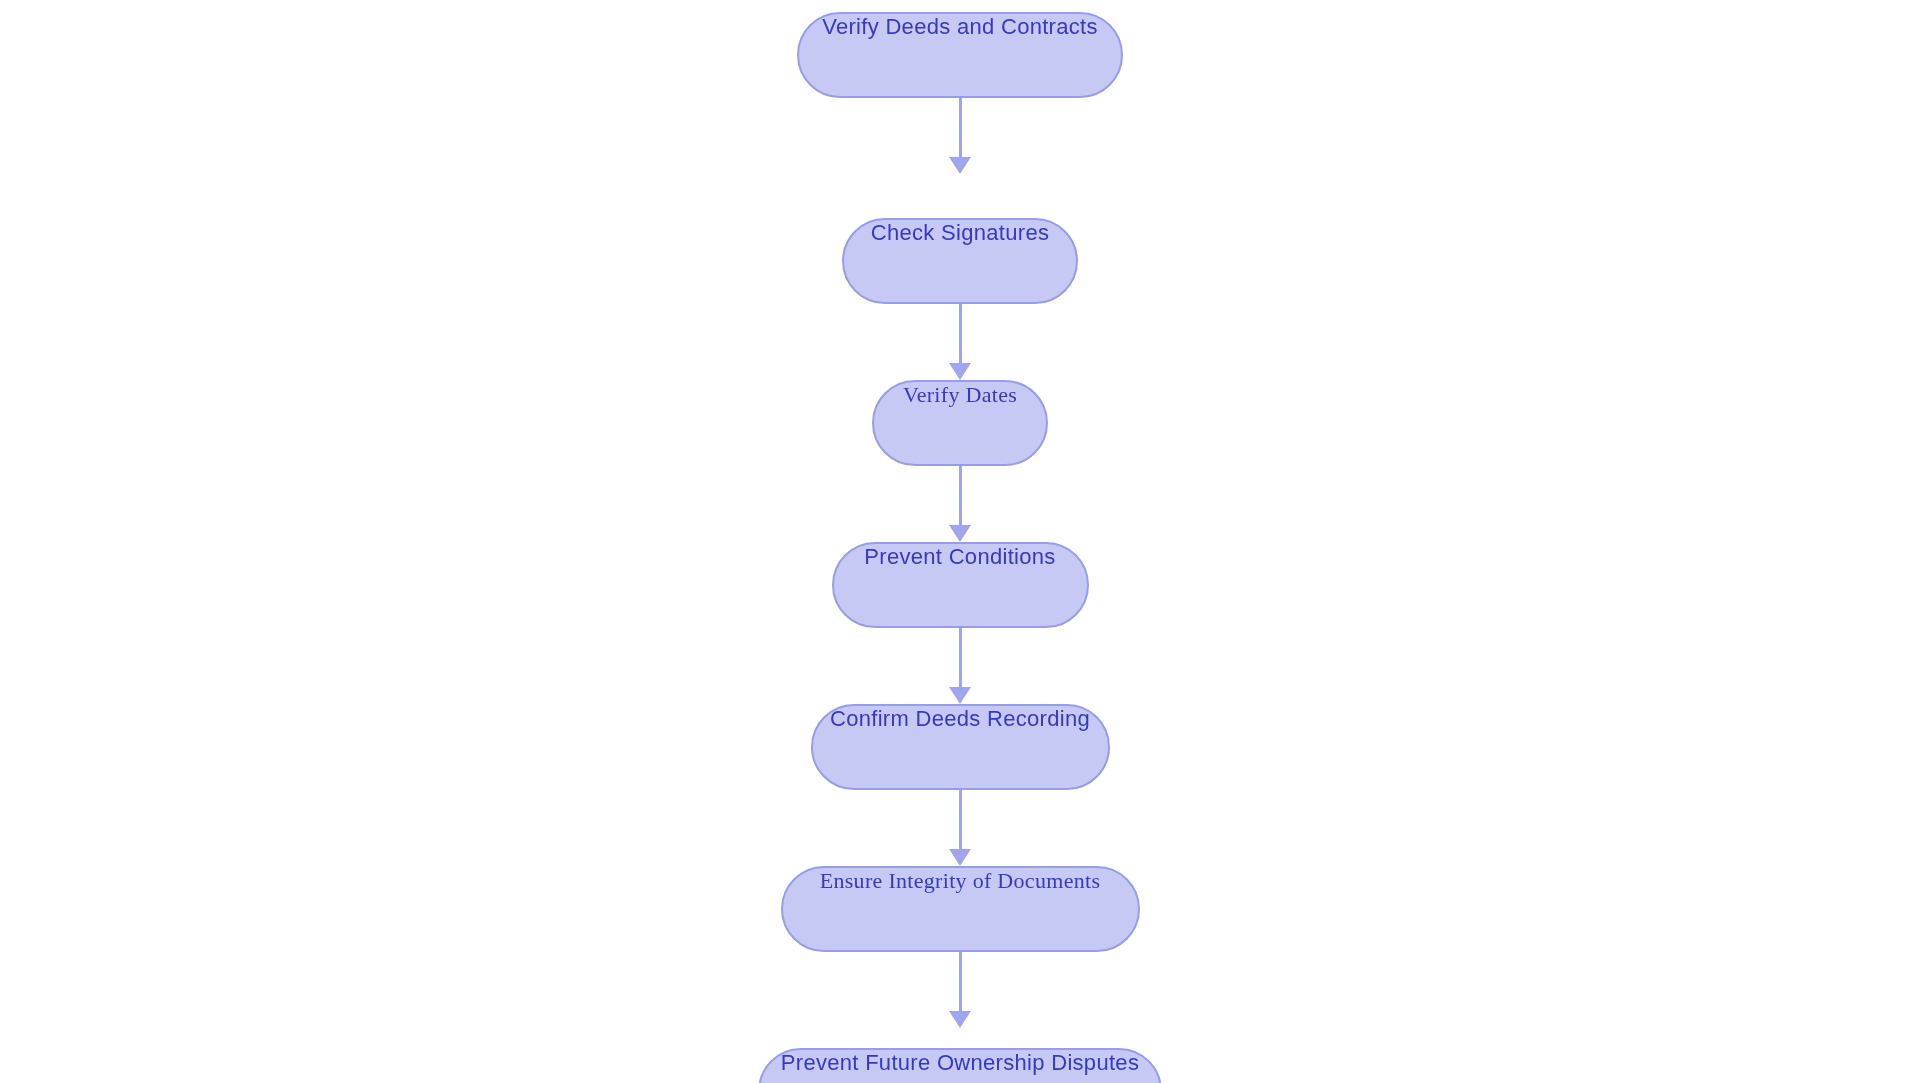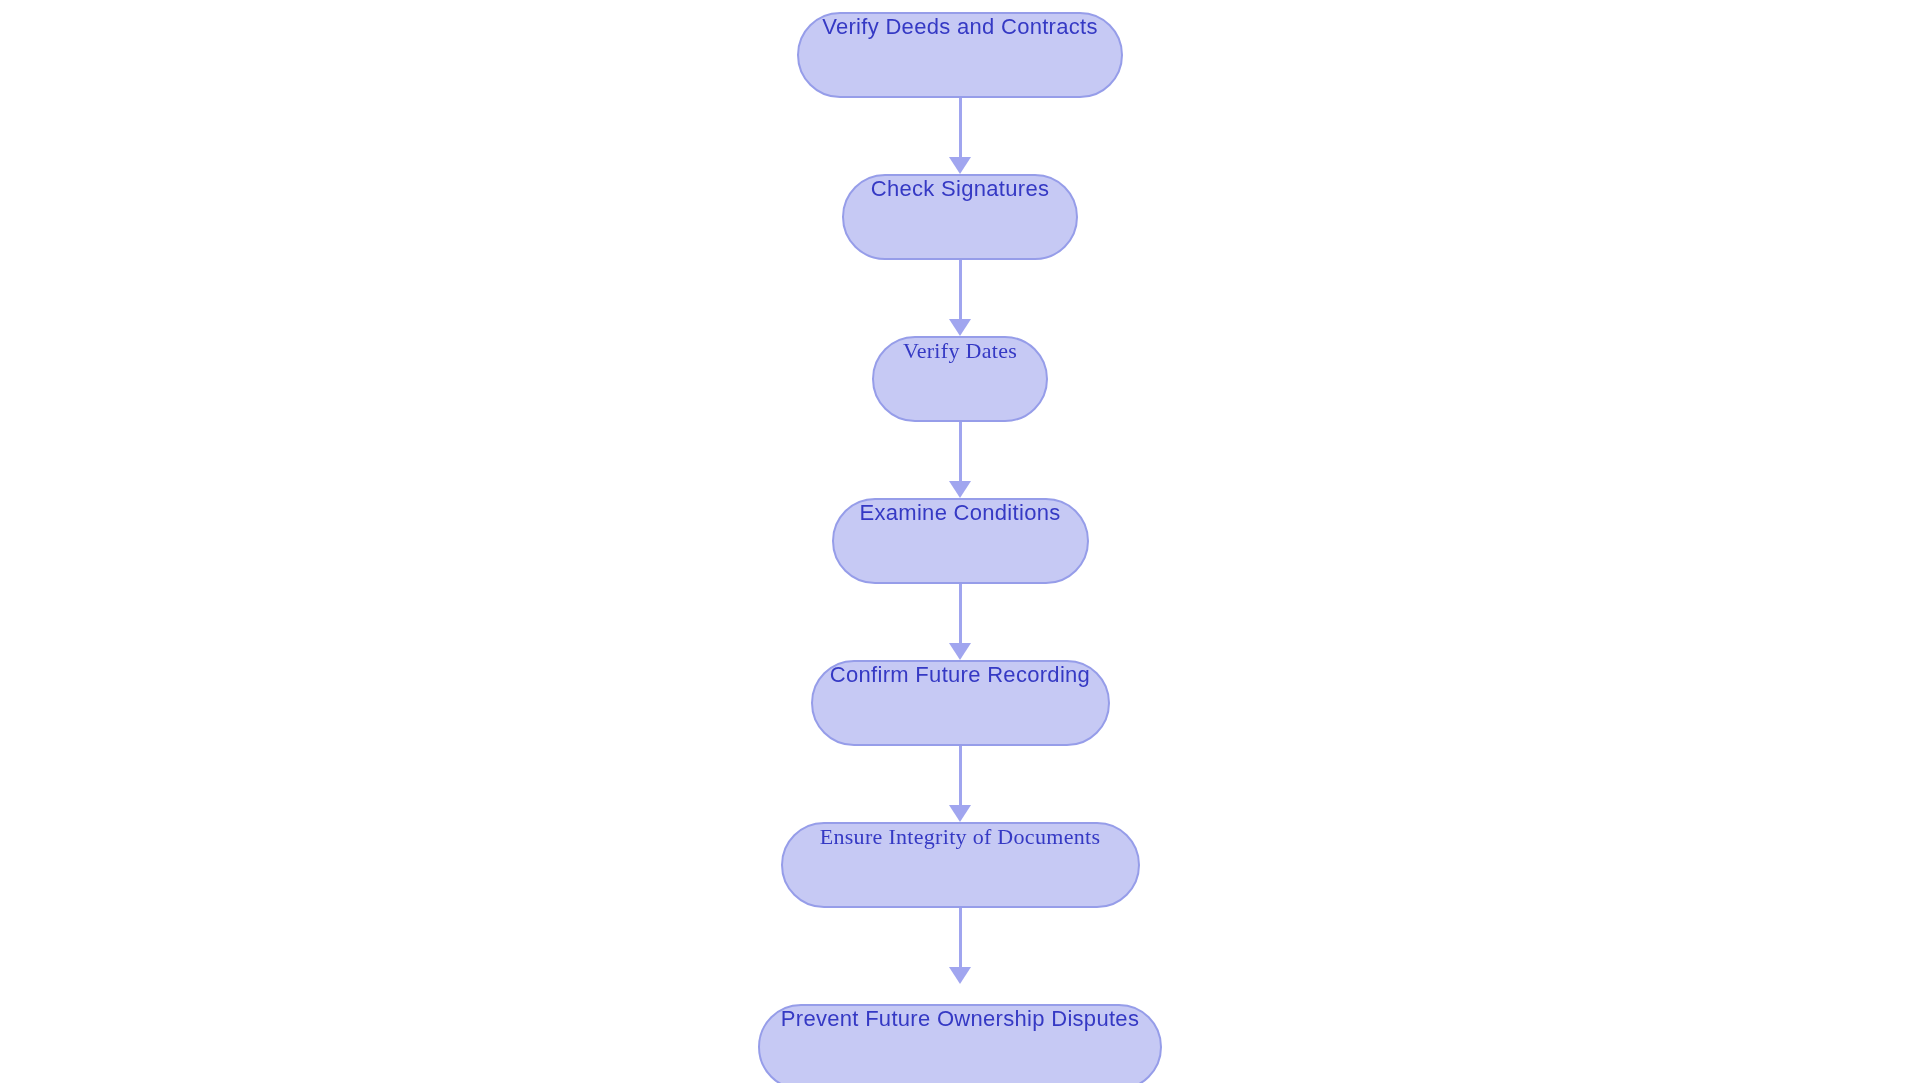--- a/index.html
+++ b/index.html
@@ -30,21 +30,21 @@
     border: 2px solid var(--node-border, #969DE9);
     color: var(--text-color, #3539C4);
     font-size: 22px;
     letter-spacing: 0.3px;
     display: flex;
     align-items: flex-start;
     justify-content: center;
     flex: 0 0 auto;
   }
   .n1 { width: 326px; }
-  .n2 { width: 236px; }
+  .n2 { width: 236px; margin-top: 44px; }
   .n3 { width: 176px; font-family: Liberation Serif, serif; }
   .n4 { width: 257px; }
   .n5 { width: 299px; }
   .n6 { width: 359px; font-family: Liberation Serif, serif; }
   .n7 { width: 404px; margin-top: 20px; }
   .flow-arrow {
     height: 76px;
     width: 24px;
     display: flex;
     flex-direction: column;
@@ -93,30 +93,30 @@
   <div class="flow-node n3">
     <span class="node-label">Verify Dates</span>
   </div>
 
   <div class="flow-arrow">
     <div class="arrow-line"></div>
     <div class="arrow-head"></div>
   </div>
 
   <div class="flow-node n4">
-    <span class="node-label">Examine Conditions</span>
+    <span class="node-label">Prevent Conditions</span>
   </div>
 
   <div class="flow-arrow">
     <div class="arrow-line"></div>
     <div class="arrow-head"></div>
   </div>
 
   <div class="flow-node n5">
-    <span class="node-label">Confirm Future Recording</span>
+    <span class="node-label">Confirm Deeds Recording</span>
   </div>
 
   <div class="flow-arrow">
     <div class="arrow-line"></div>
     <div class="arrow-head"></div>
   </div>
 
   <div class="flow-node n6">
     <span class="node-label">Ensure Integrity of Documents</span>
   </div>

